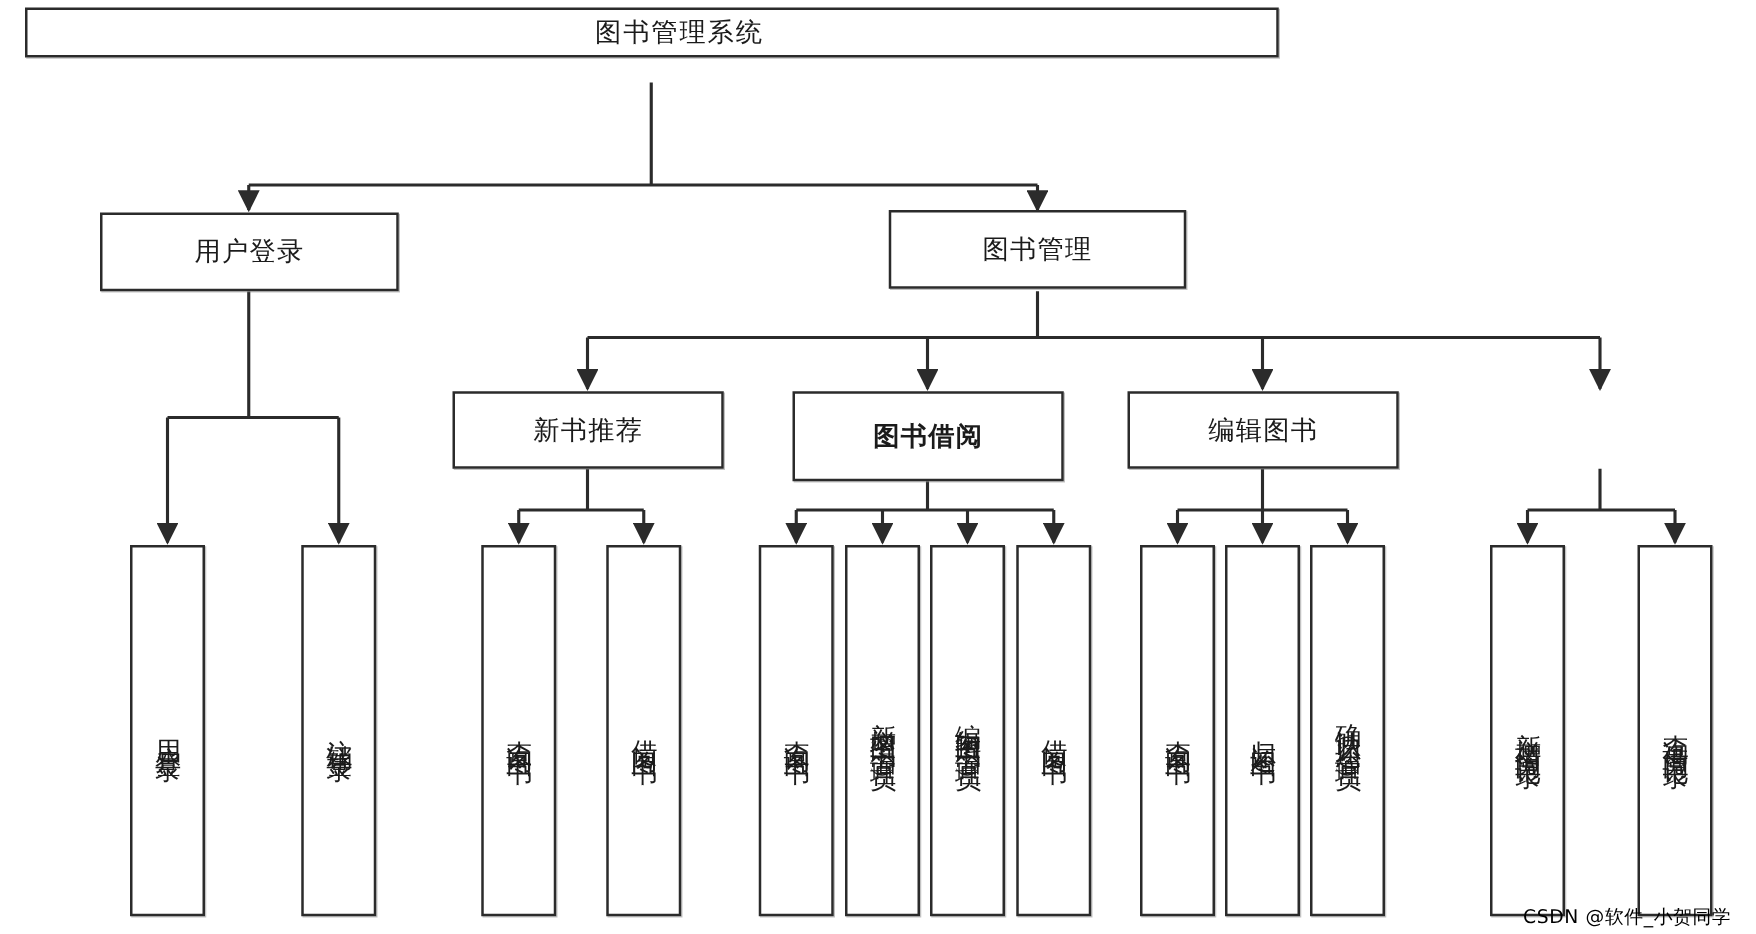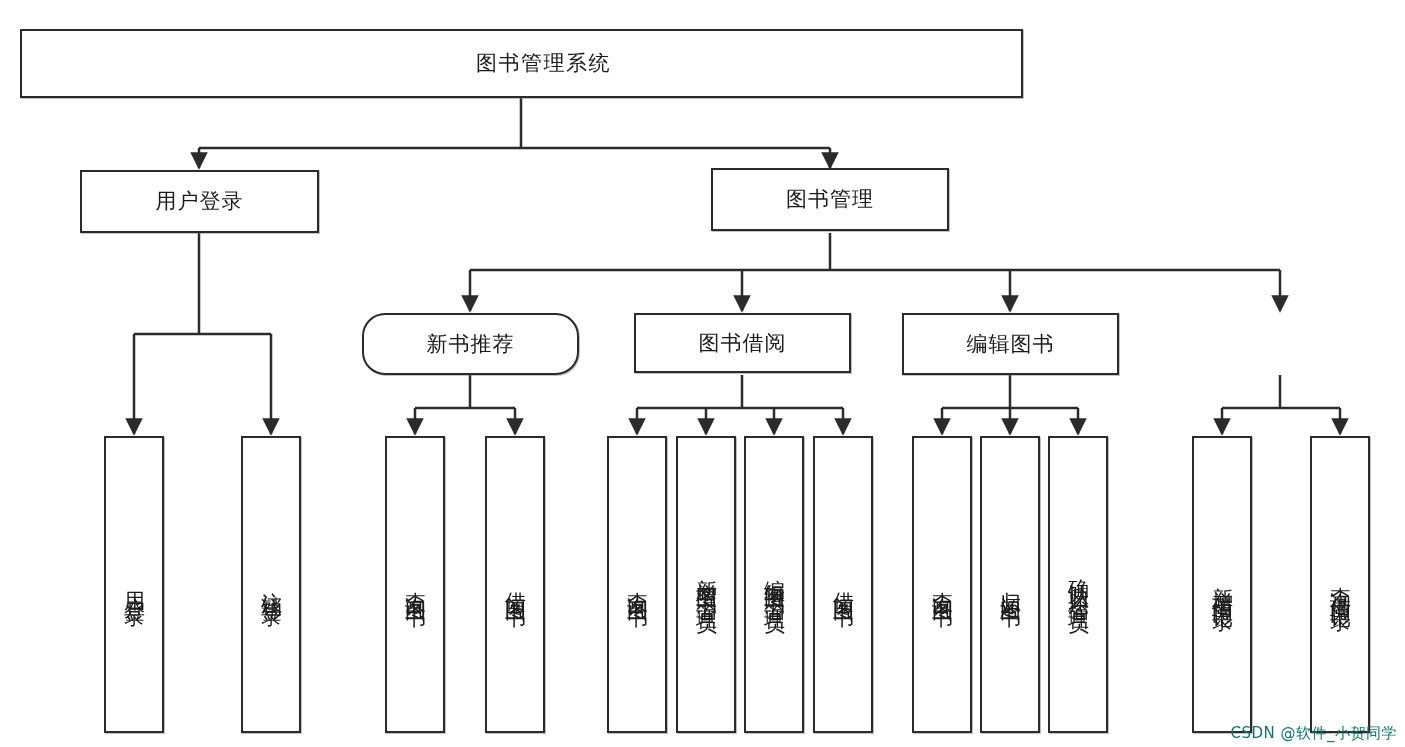--- a/index.html
+++ b/index.html
@@ -61,24 +61,24 @@
     writing-mode: vertical-rl;
     text-orientation: upright;
     font-size: 21px;
     letter-spacing: 5px;
     line-height: 1;
     white-space: nowrap;
     max-height: 100%;
   }
   #watermark {
     position: absolute;
-    right: 8px;
+    right: 20px;
     bottom: 4px;
     font-size: 15px;
-    color: #0f766e;
+    color: #000000;
     letter-spacing: 0.5px;
     white-space: nowrap;
     user-select: none;
   }
 </style>
 </head>
 <body>
 
 <div id="diagram-root">
 
@@ -125,35 +125,35 @@
       <path d="M 1010 408 L 1010 434" marker-end="url(#arrow)"></path>
       <path d="M 1078 408 L 1078 434" marker-end="url(#arrow)"></path>
 
       <path d="M 1280 375 L 1280 408"></path>
       <path d="M 1222 408 L 1340 408"></path>
       <path d="M 1222 408 L 1222 434" marker-end="url(#arrow)"></path>
       <path d="M 1340 408 L 1340 434" marker-end="url(#arrow)"></path>
     </g>
   </svg>
 
-  <div class="node root horiz" style="left:20px; top:29px; width:1003px; height:69px;padding-left:44px;">
+  <div class="node root horiz" style="left:20px; top:6px; width:1003px; height:40px;padding-left:44px;">
     <span class="node-label">图书管理系统</span>
   </div>
 
   <div class="node horiz" style="left:80px; top:170px; width:239px; height:63px;">
     <span class="node-label">用户登录</span>
   </div>
   <div class="node horiz" style="left:711px; top:168px; width:238px; height:63px;">
     <span class="node-label">图书管理</span>
   </div>
 
-  <div class="node horiz" style="left:362px; top:313px; width:217px; height:62px;border-radius:23px;">
+  <div class="node horiz" style="left:362px; top:313px; width:217px; height:62px;">
     <span class="node-label">新书推荐</span>
   </div>
-  <div class="node horiz" style="left:634px; top:313px; width:217px; height:60px;">
+  <div class="node horiz" style="left:634px; top:313px; width:217px; height:72px;font-weight:bold;">
     <span class="node-label">图书借阅</span>
   </div>
   <div class="node horiz" style="left:902px; top:313px; width:217px; height:62px;">
     <span class="node-label">编辑图书</span>
   </div>
 
   <div class="node vert" style="left:104px; top:436px; width:60px; height:297px;">
     <span class="node-label">用户登录</span>
   </div>
   <div class="node vert" style="left:241px; top:436px; width:60px; height:297px;">

